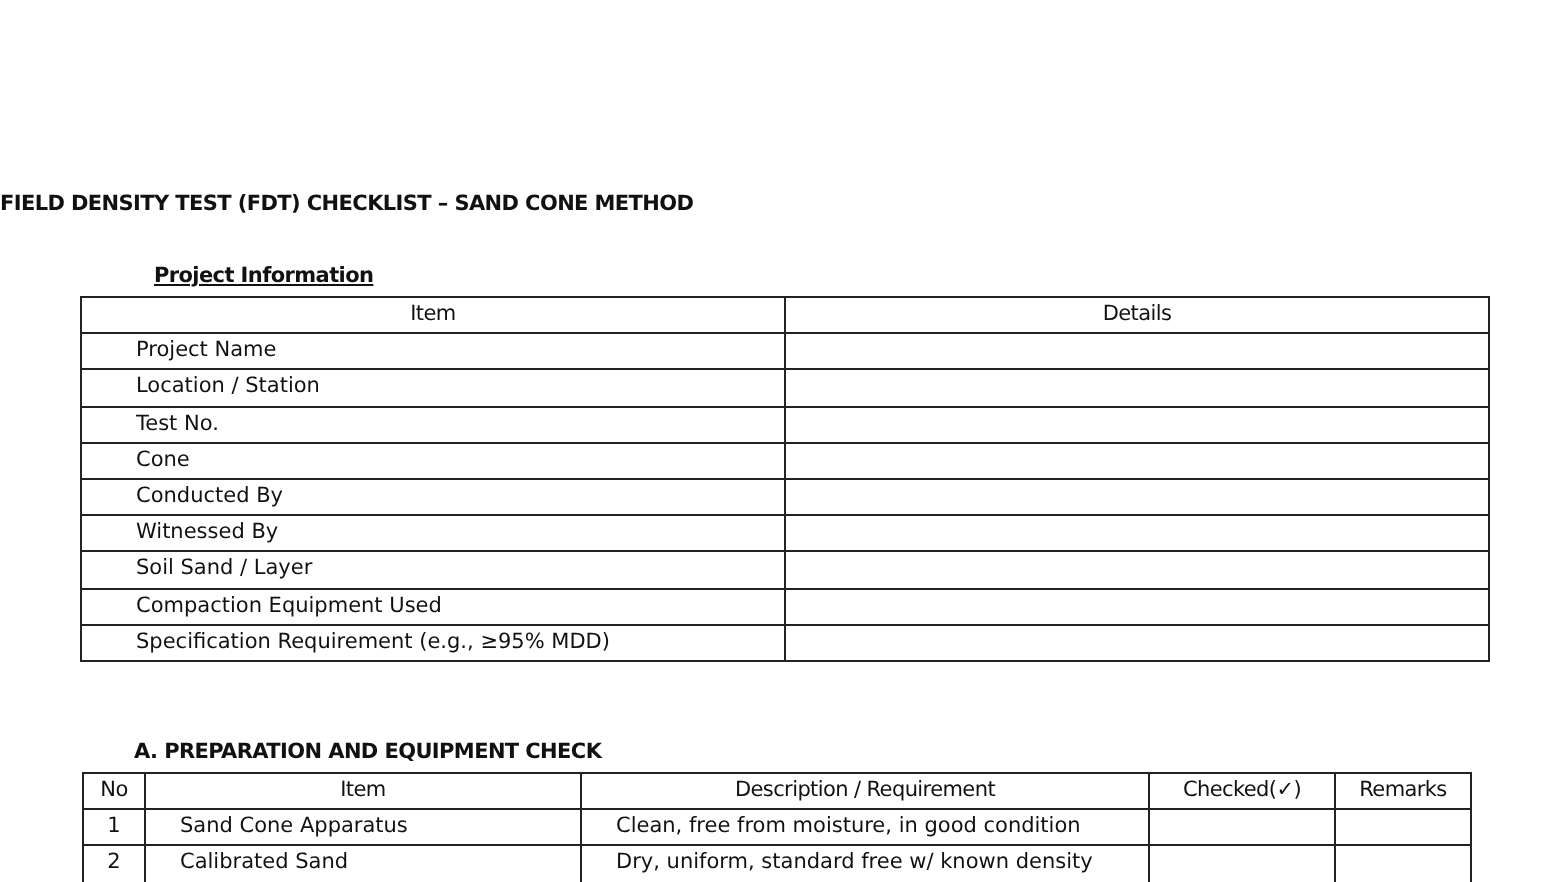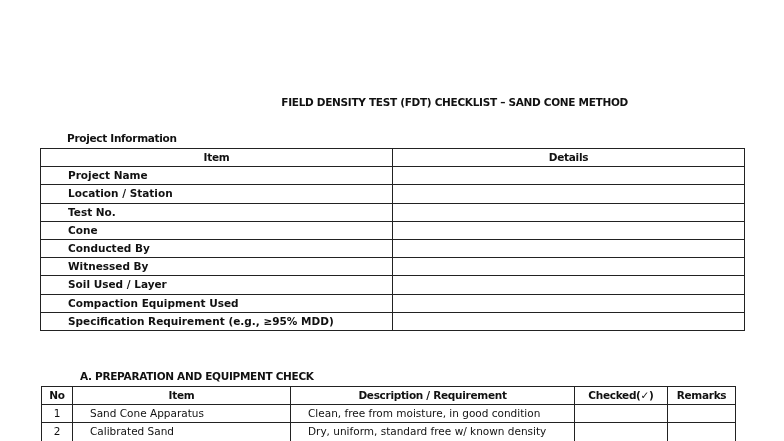--- a/index.html
+++ b/index.html
@@ -1,36 +1,36 @@
 <!DOCTYPE html>
 <html><head>
 <meta charset="utf-8">
 <style>
   html, body { margin: 0; padding: 0; background: #ffffff; }
   body { width: 784px; height: 441px; overflow: hidden; position: relative;
          font-family: "DejaVu Sans", sans-serif; color: #111; }
-  .title { position: absolute; left: 0; width: 628px; top: 96px; text-align: right;
+  .title { position: absolute; left: 0; width: 628px; top: 96px; text-align: left;
            font-weight: bold; font-size: 10.5px; letter-spacing: -0.3px; }
   .section-label { position: absolute; font-weight: bold; font-size: 10.5px; letter-spacing: -0.3px; }
   table { border-collapse: collapse; position: absolute; table-layout: fixed; }
   td, th { border: 1px solid #222; padding: 0; font-size: 10.5px; height: 17.2px; line-height: 17px;
            white-space: nowrap; overflow: hidden; }
-  th { font-weight: bold; text-align: center; letter-spacing: -0.3px; }
-  td.l { padding-left: 27px; font-weight: bold; }
+  th { font-weight: normal; text-align: center; letter-spacing: -0.3px; }
+  td.l { padding-left: 27px; }
   td.d { padding-left: 17px; }
   td.c { text-align: center; }
   #t1 { left: 40px; top: 148px; width: 704px; }
   #t2 { left: 41px; top: 386px; width: 694px; border-radius: 26px; }
 </style>
 </head>
 <body>
 
 <div class="title">FIELD DENSITY TEST (FDT) CHECKLIST – SAND CONE METHOD</div>
 
-<div class="section-label" style="left:67px; top:132px;">Project Information</div>
+<div class="section-label" style="left:77px; top:132px;text-decoration:underline;">Project Information</div>
 
 <table id="t1">
   <colgroup>
       <col style="width:352px">
       <col style="width:352px">
     </colgroup>
   <tbody>
       <tr>
     <th>Item</th>
     <th>Details</th>
@@ -53,35 +53,35 @@
   </tr>
   <tr>
     <td class="l">Conducted By</td>
     <td class="d"></td>
   </tr>
   <tr>
     <td class="l">Witnessed By</td>
     <td class="d"></td>
   </tr>
   <tr>
-    <td class="l">Soil Used / Layer</td>
+    <td class="l">Soil Sand / Layer</td>
     <td class="d"></td>
   </tr>
   <tr>
     <td class="l">Compaction Equipment Used</td>
     <td class="d"></td>
   </tr>
   <tr>
     <td class="l">Specification Requirement (e.g., ≥95% MDD)</td>
     <td class="d"></td>
   </tr>
 </tbody>
   </table>
 
-<div class="section-label" style="left:80px; top:370px;text-align:center;">A. PREPARATION AND EQUIPMENT CHECK</div>
+<div class="section-label" style="left:67px; top:370px;text-align:center;">A. PREPARATION AND EQUIPMENT CHECK</div>
 
 <table id="t2">
   <colgroup>
     <col style="width:31px">
       <col style="width:218px">
       <col style="width:284px">
       <col style="width:93px">
       <col style="width:68px">
   </colgroup>
   <tbody>

